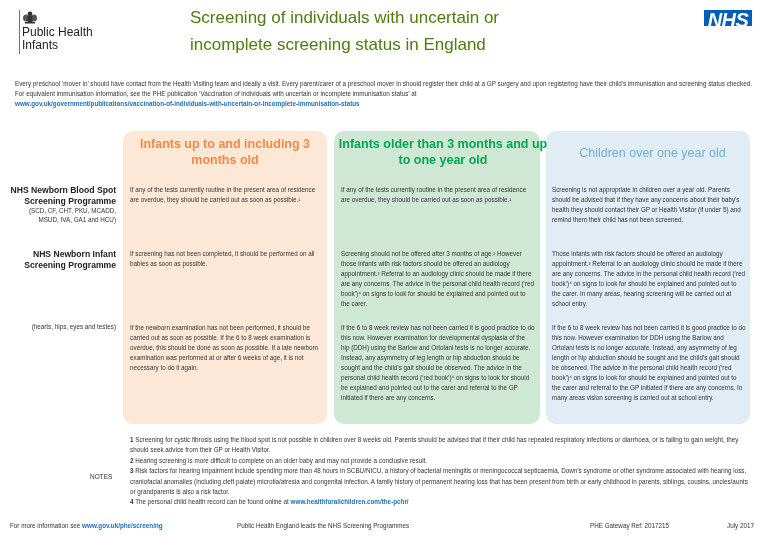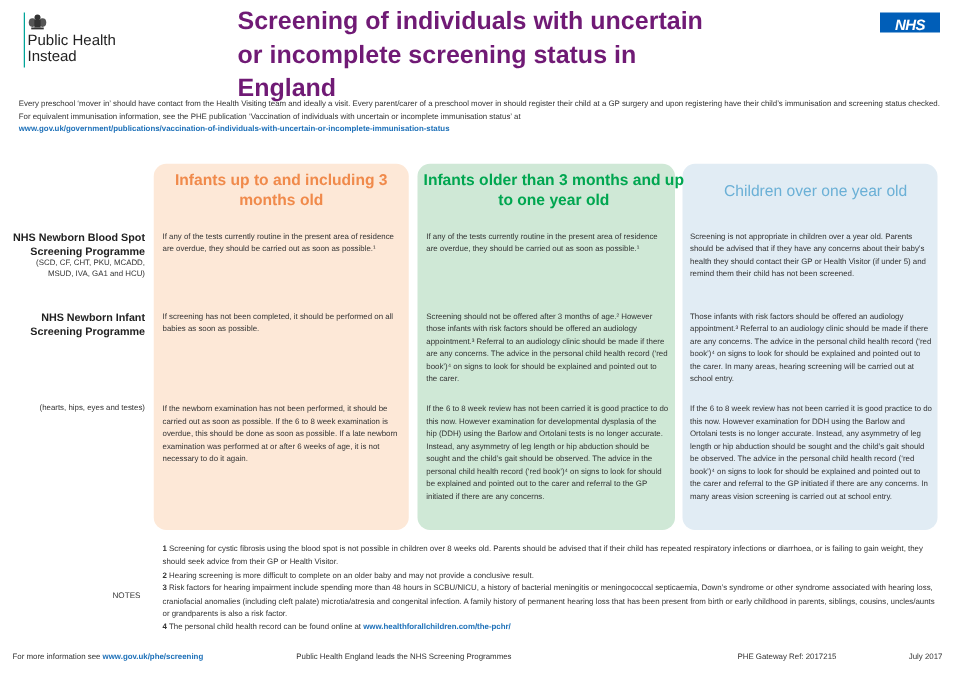--- a/index.html
+++ b/index.html
@@ -3,23 +3,23 @@
 <meta charset="utf-8">
 <style>
   * { box-sizing: border-box; margin: 0; padding: 0; }
   html, body { width: 768px; height: 540px; background: #ffffff; overflow: hidden; }
   body { font-family: "Liberation Sans", sans-serif; color: #333333; position: relative; }
 
   .logo { position: absolute; left: 19px; top: 10px; border-left: 1px solid #00a499; padding-left: 2px; height: 44px; }
   .crest { width: 16px; height: 14px; display: block; margin-bottom: 2px; }
   .logo-text { font-size: 12px; line-height: 13px; color: #222; }
 
-  .title { position: absolute; left: 190px; top: 4px; width: 380px; font-size: 20px; line-height: 27px; color: #701a75; font-weight: bold; }
+  .title { position: absolute; left: 190px; top: 4px; width: 380px; font-size: 17px; line-height: 27px; color: #4d7c0f; font-weight: normal; }
 
-  .nhs-logo { position: absolute; left: 704px; top: 10px; width: 48px; height: 16px; background: #005eb8; color: #fff; font-weight: bold; font-style: italic; font-size: 12px; line-height: 20px; text-align: center; letter-spacing: -0.5px; }
+  .nhs-logo { position: absolute; left: 704px; top: 10px; width: 48px; height: 16px; background: #005eb8; color: #fff; font-weight: bold; font-style: italic; font-size: 20px; line-height: 20px; text-align: center; letter-spacing: -0.5px; }
 
   .intro { position: absolute; left: 15px; top: 79px; width: 745px; font-size: 6.3px; line-height: 10px; color: #333; }
   .intro p { margin: 0; }
   .link { color: #1d70b8; }
   .intro .link { font-weight: bold; }
 
   .panel { position: absolute; top: 131px; height: 293px; border-radius: 10px; }
   .panel.orange { left: 123px; width: 204px; background: #fde8d7; }
   .panel.green { left: 334px; width: 206px; background: #cfe8d6; }
   .panel.blue { left: 546px; width: 204px; background: #e1ecf4; }
@@ -60,21 +60,21 @@
 
 <div class="logo">
   <svg class="crest" viewBox="0 0 16 14">
     <circle cx="8" cy="4" r="2.4" fill="#333"></circle>
     <ellipse cx="4" cy="8" rx="3" ry="3.5" fill="#555"></ellipse>
     <ellipse cx="12" cy="8" rx="3" ry="3.5" fill="#555"></ellipse>
     <rect x="5.5" y="6" width="5" height="6" fill="#333"></rect>
     <rect x="3" y="12" width="10" height="1.5" fill="#333"></rect>
   </svg>
   <div class="logo-text">Public Health</div>
-  <div class="logo-text">Instead</div>
+  <div class="logo-text">Infants</div>
 </div>
 
 <h1 class="title">Screening of individuals with uncertain or incomplete screening status in England</h1>
 
 <div class="nhs-logo">NHS</div>
 
 <div class="intro">
   <p>Every preschool ‘mover in’ should have contact from the Health Visiting team and ideally a visit. Every parent/carer of a preschool mover in should register their child at a GP surgery and upon registering have their child’s immunisation and screening status checked.</p>
   <p>For equivalent immunisation information, see the PHE publication ‘Vaccination of individuals with uncertain or incomplete immunisation status’ at</p>
   <p><a class="link">www.gov.uk/government/publications/vaccination-of-individuals-with-uncertain-or-incomplete-immunisation-status</a></p>

